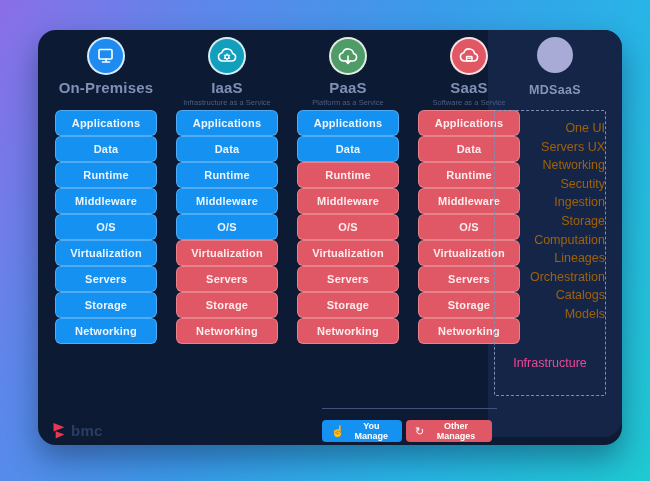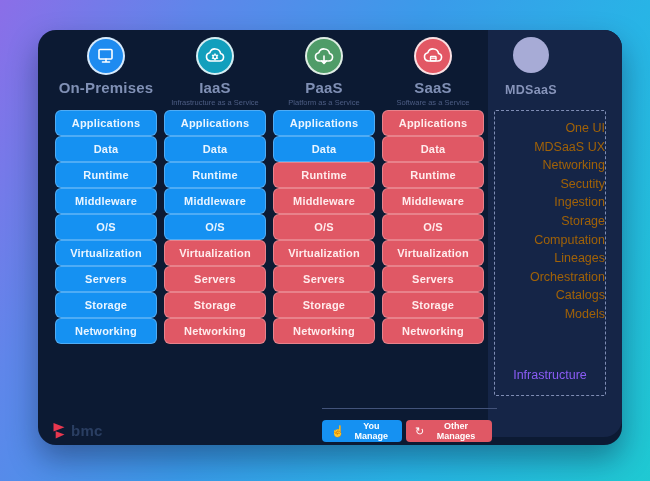--- a/index.html
+++ b/index.html
@@ -12,50 +12,50 @@
   .panel{
     position:absolute;left:38px;top:30px;width:584px;height:415px;
     background:#0c1a33;border-radius:18px;
     box-shadow:0 14px 30px rgba(8,14,40,.38);
   }
   .right-panel{
     position:absolute;left:450px;top:0;width:134px;height:407px;
     background:#152547;border-radius:0 18px 18px 0;
   }
   
-  #columns{position:absolute;left:17px;top:6px;display:flex;gap:7px;}
+  #columns{position:absolute;left:17px;top:6px;display:flex;gap:19px;}
   .column{width:102px;display:flex;flex-direction:column;}
   .col-head{height:74px;text-align:center;}
   .icon-circle{
     width:38px;height:38px;margin:1px auto 0;border-radius:50%;
     border:2px solid rgba(255,255,255,.82);box-sizing:border-box;
     display:flex;align-items:center;justify-content:center;
   }
   .icon-circle svg{display:block;}
   .col-title{margin-top:4px;font-size:15px;font-weight:700;color:#8090b5;letter-spacing:.2px;}
   .col-subtitle{margin-top:2px;font-size:7.5px;color:#4d5d84;}
   .block{
     height:26px;border-radius:6px;
     border:1px solid rgba(255,255,255,.25);box-sizing:border-box;
     display:flex;align-items:center;justify-content:center;
     font-size:11px;font-weight:700;letter-spacing:.2px;
   }
   .block.you{background:var(--you,#1591f2);color:#eaf5ff;}
   .block.other{background:var(--other,#e05865);color:#ffeced;}
   
-  .mdsaas-head{position:absolute;left:426px;top:6px;width:134px;text-align:center;}
+  .mdsaas-head{position:absolute;left:450px;top:6px;width:134px;text-align:center;}
   .mdsaas-circle{width:36px;height:36px;border-radius:50%;margin:1px auto 0;background:#a7abd6;}
   .mdsaas-title{margin-top:10px;font-size:12.5px;font-weight:600;color:#8794ba;letter-spacing:.3px;}
   .mdsaas-box{
     position:absolute;left:456px;top:80px;width:112px;height:286px;
     border:1px dashed #7f8db4;border-radius:2px;box-sizing:border-box;
   }
   .mdsaas-list{padding-top:8px;}
   .mditem{line-height:18.6px;font-size:12.5px;color:#a16207;text-align:right;}
-  .mdsaas-footer{margin-top:42px;font-size:12.5px;color:#8b5cf6;text-align:center;line-height:18px;}
+  .mdsaas-footer{margin-top:30px;font-size:12.5px;color:#ec4899;text-align:center;line-height:18px;}
   
   .divider{position:absolute;left:284px;top:378px;width:175px;height:1px;background:#43537a;}
   .legend{position:absolute;left:284px;top:390px;display:flex;gap:4px;}
   .legend-btn{
     height:22px;border:none;border-radius:4px;color:#fff;
     display:flex;align-items:center;justify-content:center;gap:5px;
     font-family:"Liberation Sans", sans-serif;font-size:9px;font-weight:700;cursor:pointer;padding:0 9px;
   }
   .legend-btn .glyph{font-size:11px;font-weight:400;line-height:1;}
   #btn-you{background:var(--you,#1591f2);width:80px;box-sizing:border-box;}
@@ -159,21 +159,21 @@
     </div>
 
   <div class="mdsaas-head">
     <div class="mdsaas-circle"></div>
     <div class="mdsaas-title">MDSaaS</div>
   </div>
 
   <div class="mdsaas-box">
     <div class="mdsaas-list" id="mdsaas-list">
         <div class="mditem">One UI</div>
-        <div class="mditem">MDSaaS UX</div>
+        <div class="mditem">Servers UX</div>
         <div class="mditem">Networking</div>
         <div class="mditem">Secutity</div>
         <div class="mditem">Ingestion</div>
         <div class="mditem">Storage</div>
         <div class="mditem">Computation</div>
         <div class="mditem">Lineages</div>
         <div class="mditem">Orchestration</div>
         <div class="mditem">Catalogs</div>
         <div class="mditem">Models</div>
       </div>

